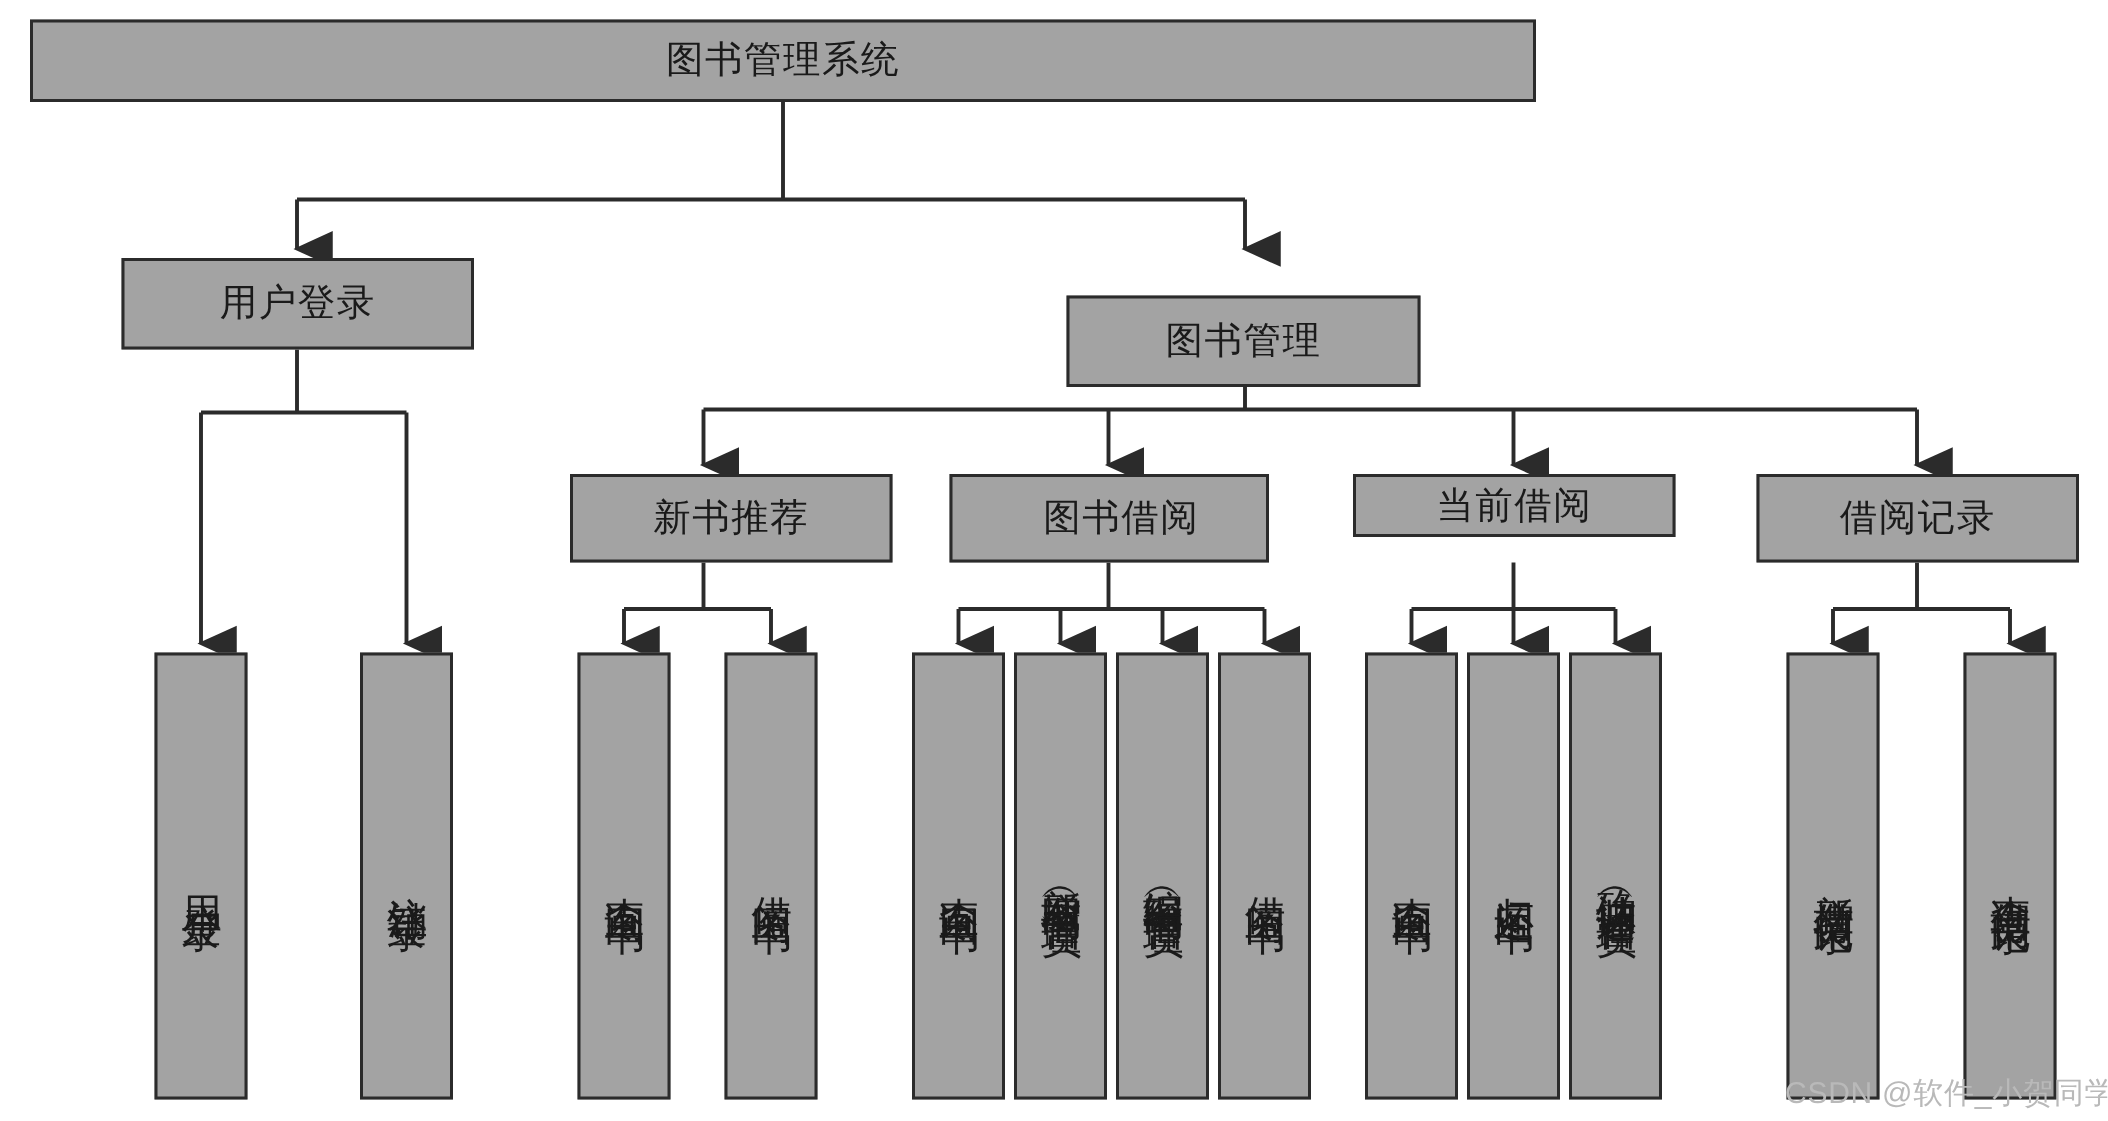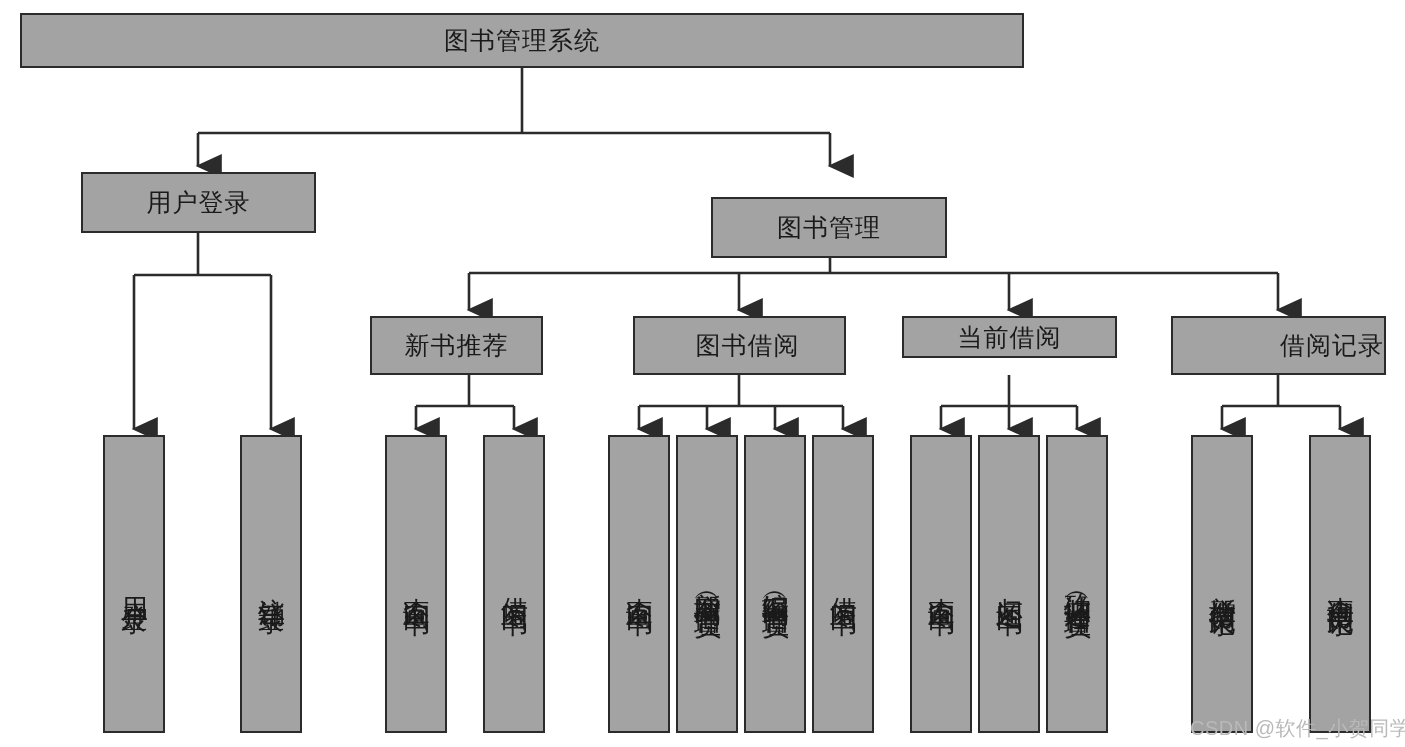--- a/index.html
+++ b/index.html
@@ -129,30 +129,30 @@
     <span class="label">图书管理系统</span>
   </div>
 
   <div class="node h-node" style="left:81px; top:172px; width:235px; height:61px;">
     <span class="label">用户登录</span>
   </div>
   <div class="node h-node" style="left:711px; top:172px; width:236px; height:61px;margin-top:25px;">
     <span class="label">图书管理</span>
   </div>
 
-  <div class="node h-node" style="left:370px; top:316px; width:173px; height:59px;">
+  <div class="node h-node" style="left:380px; top:316px; width:215px; height:59px;">
     <span class="label">新书推荐</span>
   </div>
   <div class="node h-node" style="left:633px; top:316px; width:213px; height:59px;padding-left:16px;">
     <span class="label">图书借阅</span>
   </div>
   <div class="node h-node" style="left:902px; top:316px; width:215px; height:42px;">
     <span class="label">当前借阅</span>
   </div>
-  <div class="node h-node" style="left:1171px; top:316px; width:215px; height:59px;justify-content:flex-end;">
+  <div class="node h-node" style="left:1171px; top:316px; width:215px; height:59px;">
     <span class="label">借阅记录</span>
   </div>
 
   <div class="node v-node" style="left:103px; top:435px; width:62px; height:298px;">
     <span class="label">用户登录</span>
   </div>
   <div class="node v-node" style="left:240px; top:435px; width:62px; height:298px;">
     <span class="label">注销登录</span>
   </div>
 

